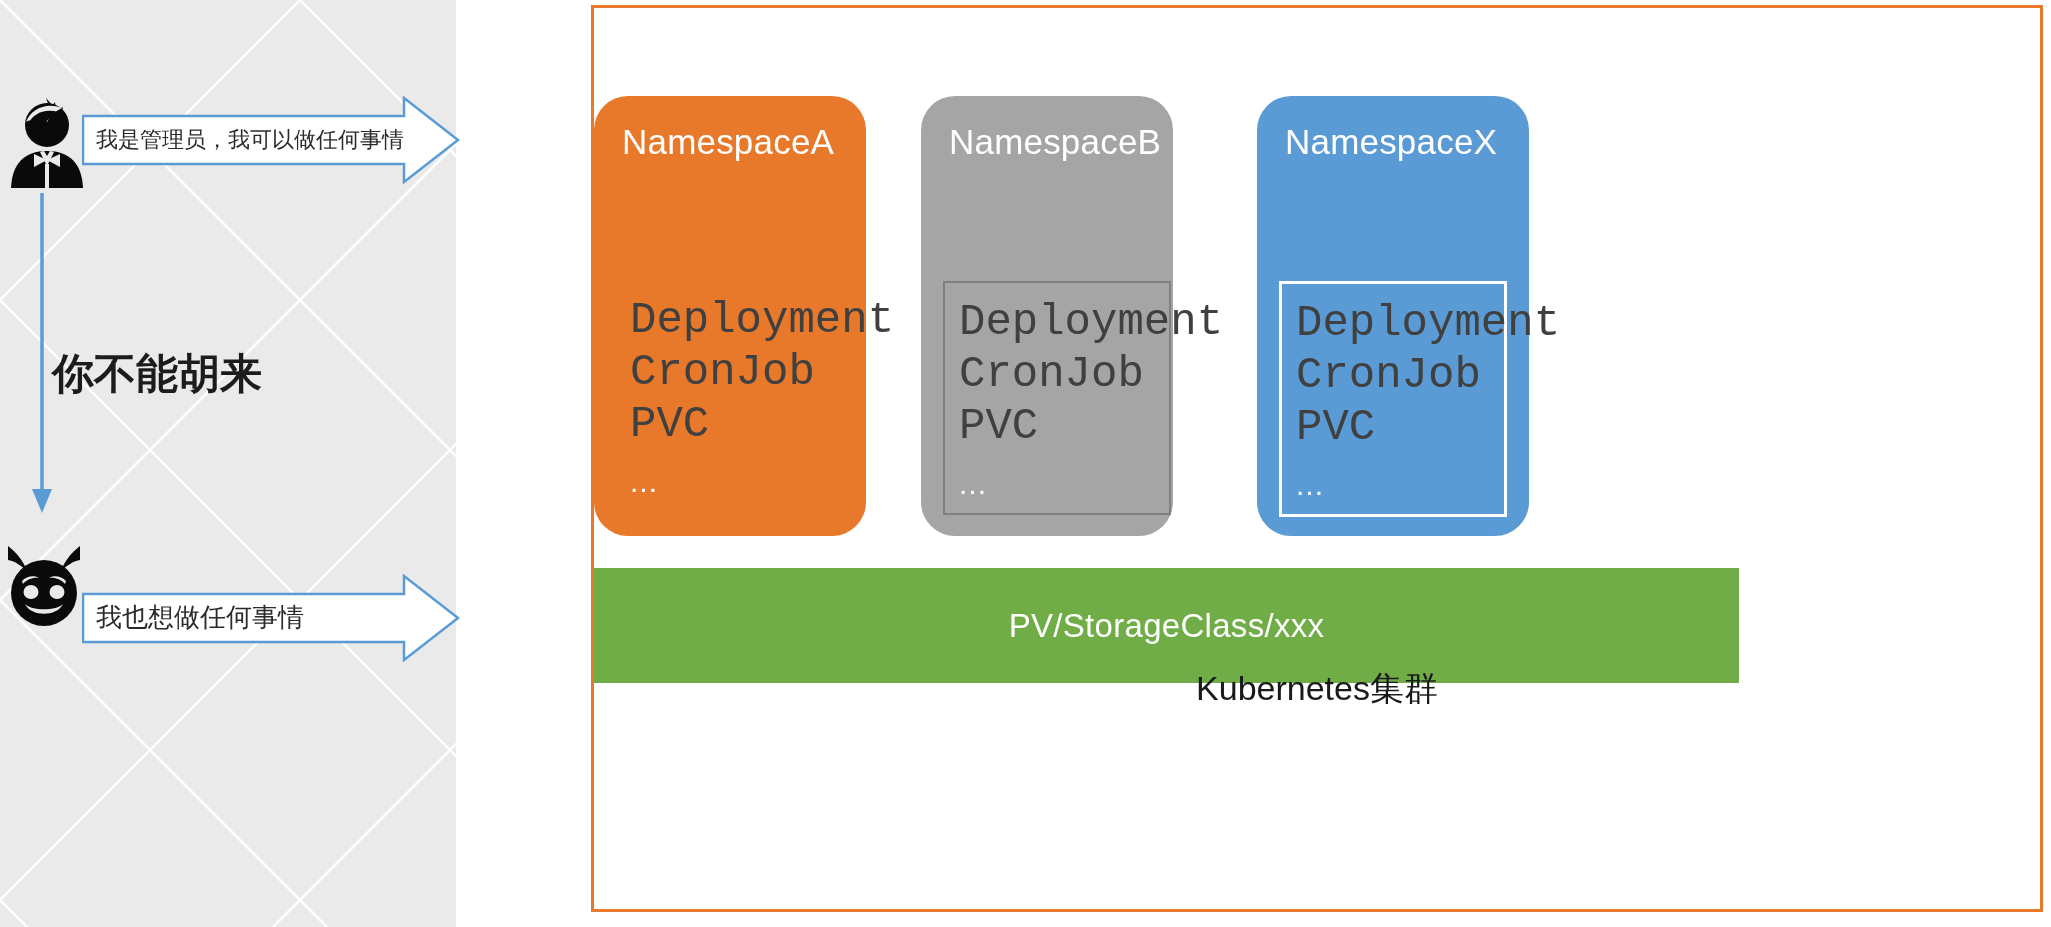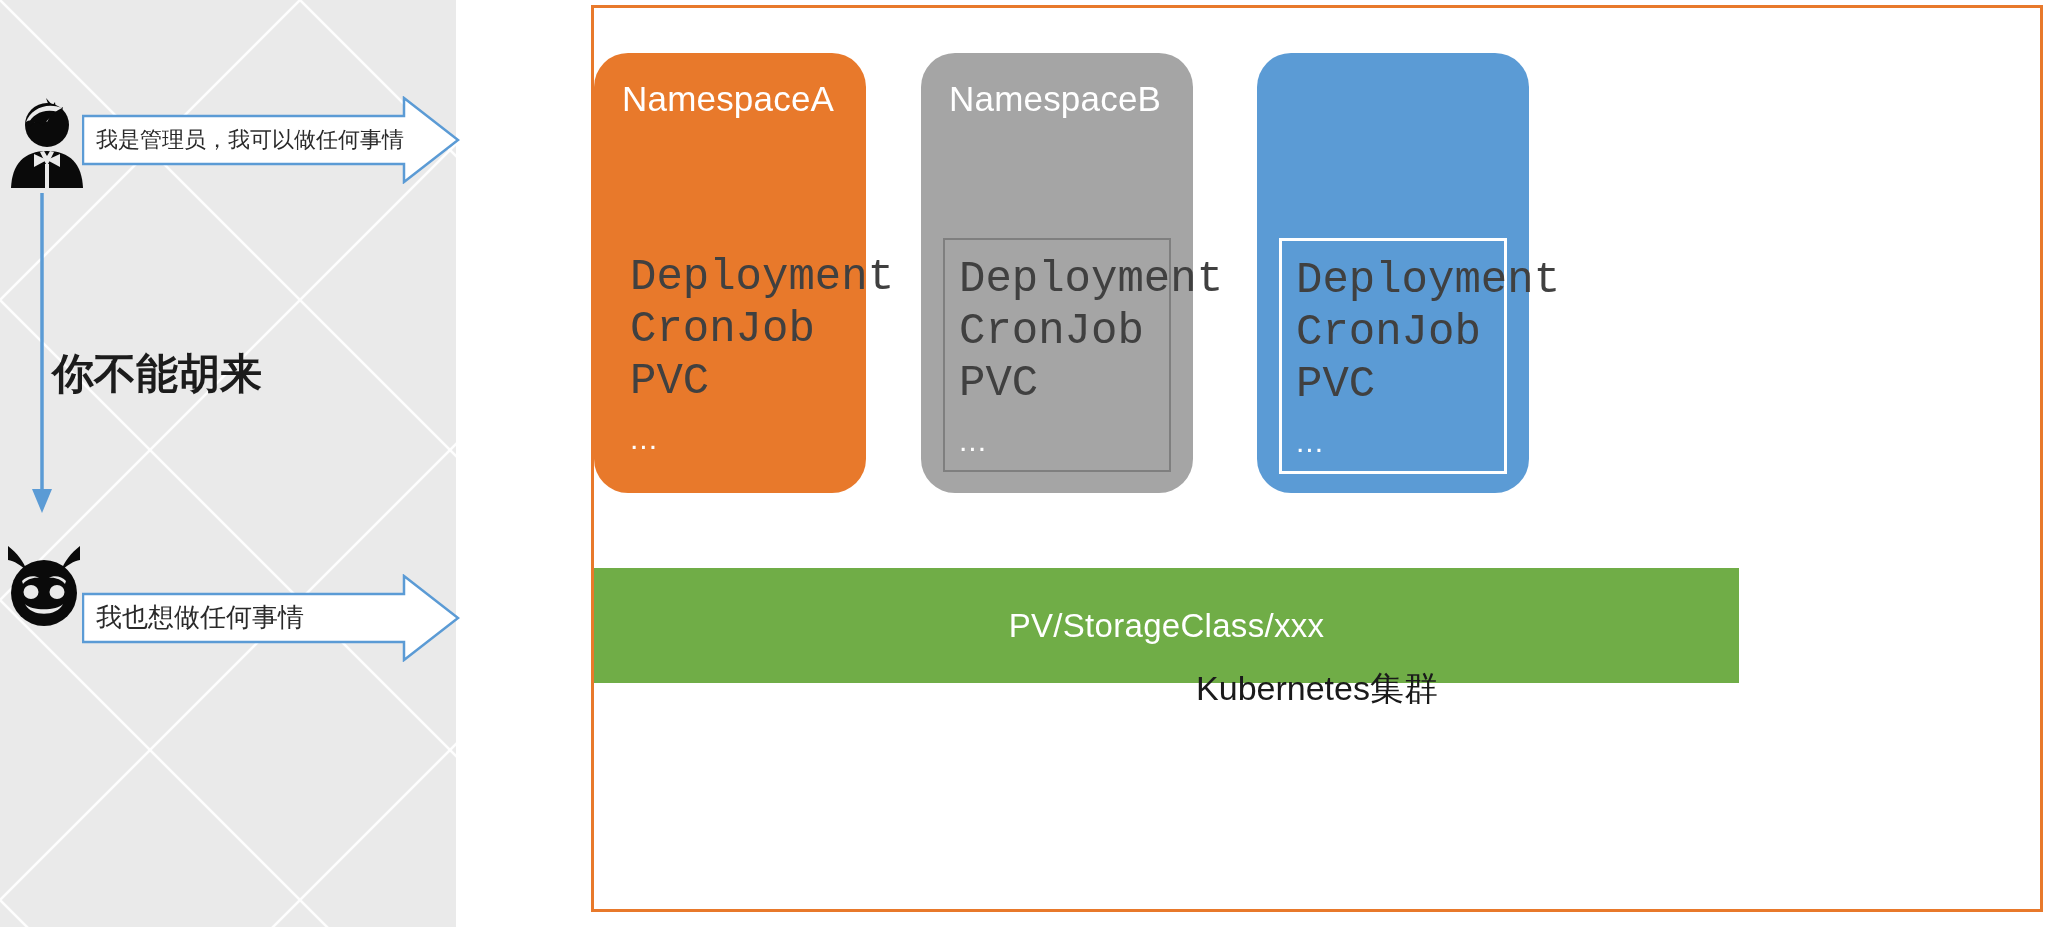--- a/index.html
+++ b/index.html
@@ -86,20 +86,21 @@
     background: #ffffff;
     border: 3px solid #E8792B;
     box-sizing: border-box;
   }
 
   
   .ns-card {
     position: absolute;
     border-radius: 34px;
     box-sizing: border-box;
+    margin-top: 43px;
   }
   .ns-title {
     position: absolute;
     left: 28px;
     top: 26px;
     color: #ffffff;
     font-size: 35px;
     font-weight: 400;
     letter-spacing: .2px;
     white-space: nowrap;
@@ -232,31 +233,32 @@
     <div class="ns-card" style="left:0px; top:45px; width:272px; height:440px; background:#E8792B;">
       <div class="ns-title">NamespaceA</div>
       <div class="ns-res">
         <div class="ns-res-line">Deployment</div>
         <div class="ns-res-line">CronJob</div>
         <div class="ns-res-line">PVC</div>
         <div class="ns-res-ellipsis">...</div>
       </div>
     </div>
 
-    <div class="ns-card" style="left:327px; top:45px; width:272px; height:440px; background:#A5A5A5;">
+    <div class="ns-card" style="left:327px; top:45px; width:252px; height:440px; background:#A5A5A5;">
       <div class="ns-title">NamespaceB</div>
       <div class="ns-res bordered-dark">
         <div class="ns-res-line">Deployment</div>
         <div class="ns-res-line">CronJob</div>
         <div class="ns-res-line">PVC</div>
         <div class="ns-res-ellipsis">...</div>
       </div>
     </div>
 
     <div class="ns-card" style="left:663px; top:45px; width:272px; height:440px; background:#5B9BD5;">
+      <div class="ns-title">NamespaceX</div>
       <div class="ns-res bordered-white">
         <div class="ns-res-line">Deployment</div>
         <div class="ns-res-line">CronJob</div>
         <div class="ns-res-line">PVC</div>
         <div class="ns-res-ellipsis">...</div>
       </div>
     </div>
 
     <div class="storage-bar" style="left:0px; top:522px; width:1145px; height:115px;margin-top:38px;">
       <span class="storage-label">PV/StorageClass/xxx</span>

